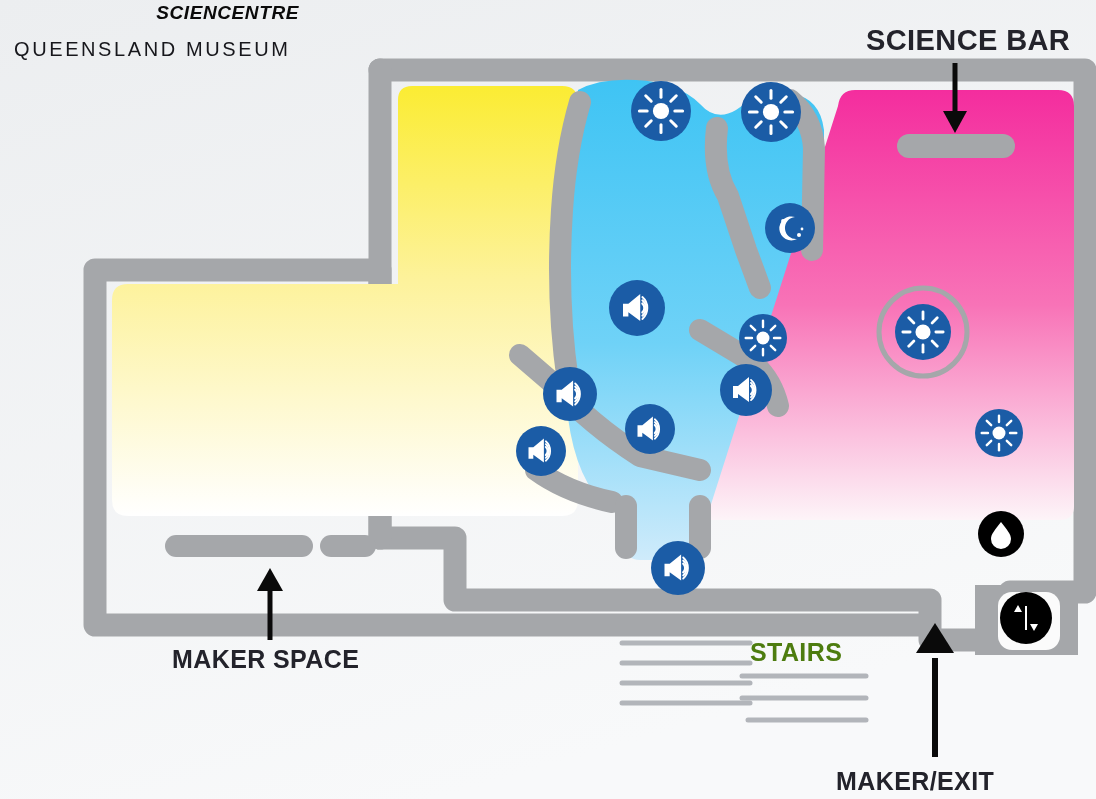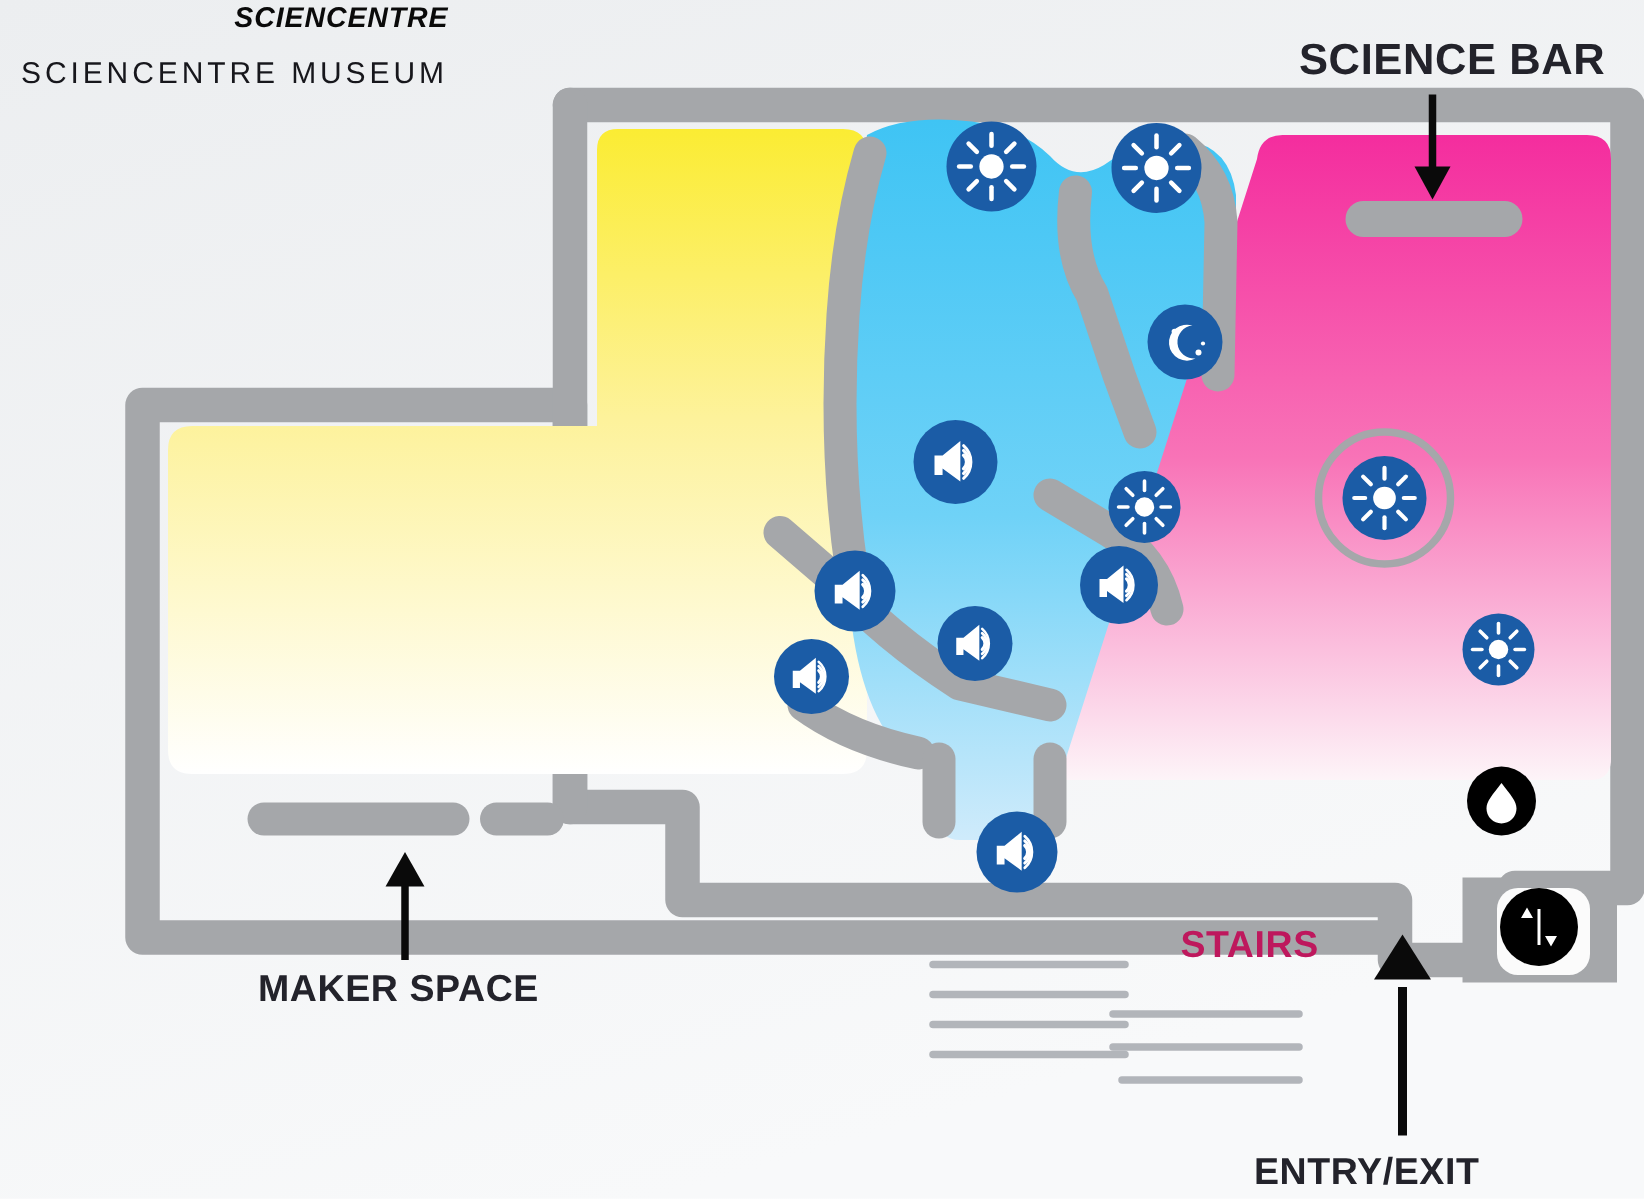--- a/index.html
+++ b/index.html
@@ -80,25 +80,24 @@
     letter-spacing: 0.4px;
   }
   .callout-entry-exit {
     left: 836px;
     top: 767px;
     font-size: 25px;
     letter-spacing: 0.4px;
   }
   .callout-stairs {
     left: 750px;
-    top: 616px;
+    top: 638px;
     font-size: 25px;
     letter-spacing: 0.4px;
-    color: #be185d;
-    margin-left: 37px;
+    color: #4d7c0f;
   }
 </style>
 </head>
 <body>
 
 <div id="map-root">
 
   <svg id="floorplan-svg" viewBox="0 0 1096 799">
     <defs>
       <linearGradient id="gradYellow" x1="0" y1="0" x2="0" y2="1">
@@ -362,21 +361,21 @@
               <path d="M 8,-10 L 8,6 L 12,6 L 8,13 L 4,6 L 8,6 Z" fill="#FFFFFF"></path>
               <line x1="0" y1="-12" x2="0" y2="12" stroke="#FFFFFF" stroke-width="2"></line>
             </g>
           </g>
         </g>
       </g>
   </svg>
 
   <div class="logo-block">
     <div class="logo-sub">SCIENCENTRE</div>
-    <div class="logo-museum">SCIENCENTRE MUSEUM</div>
+    <div class="logo-museum">QUEENSLAND MUSEUM</div>
   </div>
 
   <div class="callout callout-science-bar">SCIENCE BAR</div>
   <div class="callout callout-maker-space">MAKER SPACE</div>
-  <div class="callout callout-entry-exit">ENTRY/EXIT</div>
+  <div class="callout callout-entry-exit">MAKER/EXIT</div>
   <div class="callout callout-stairs">STAIRS</div>
 
 </div>
 
 </body></html>

